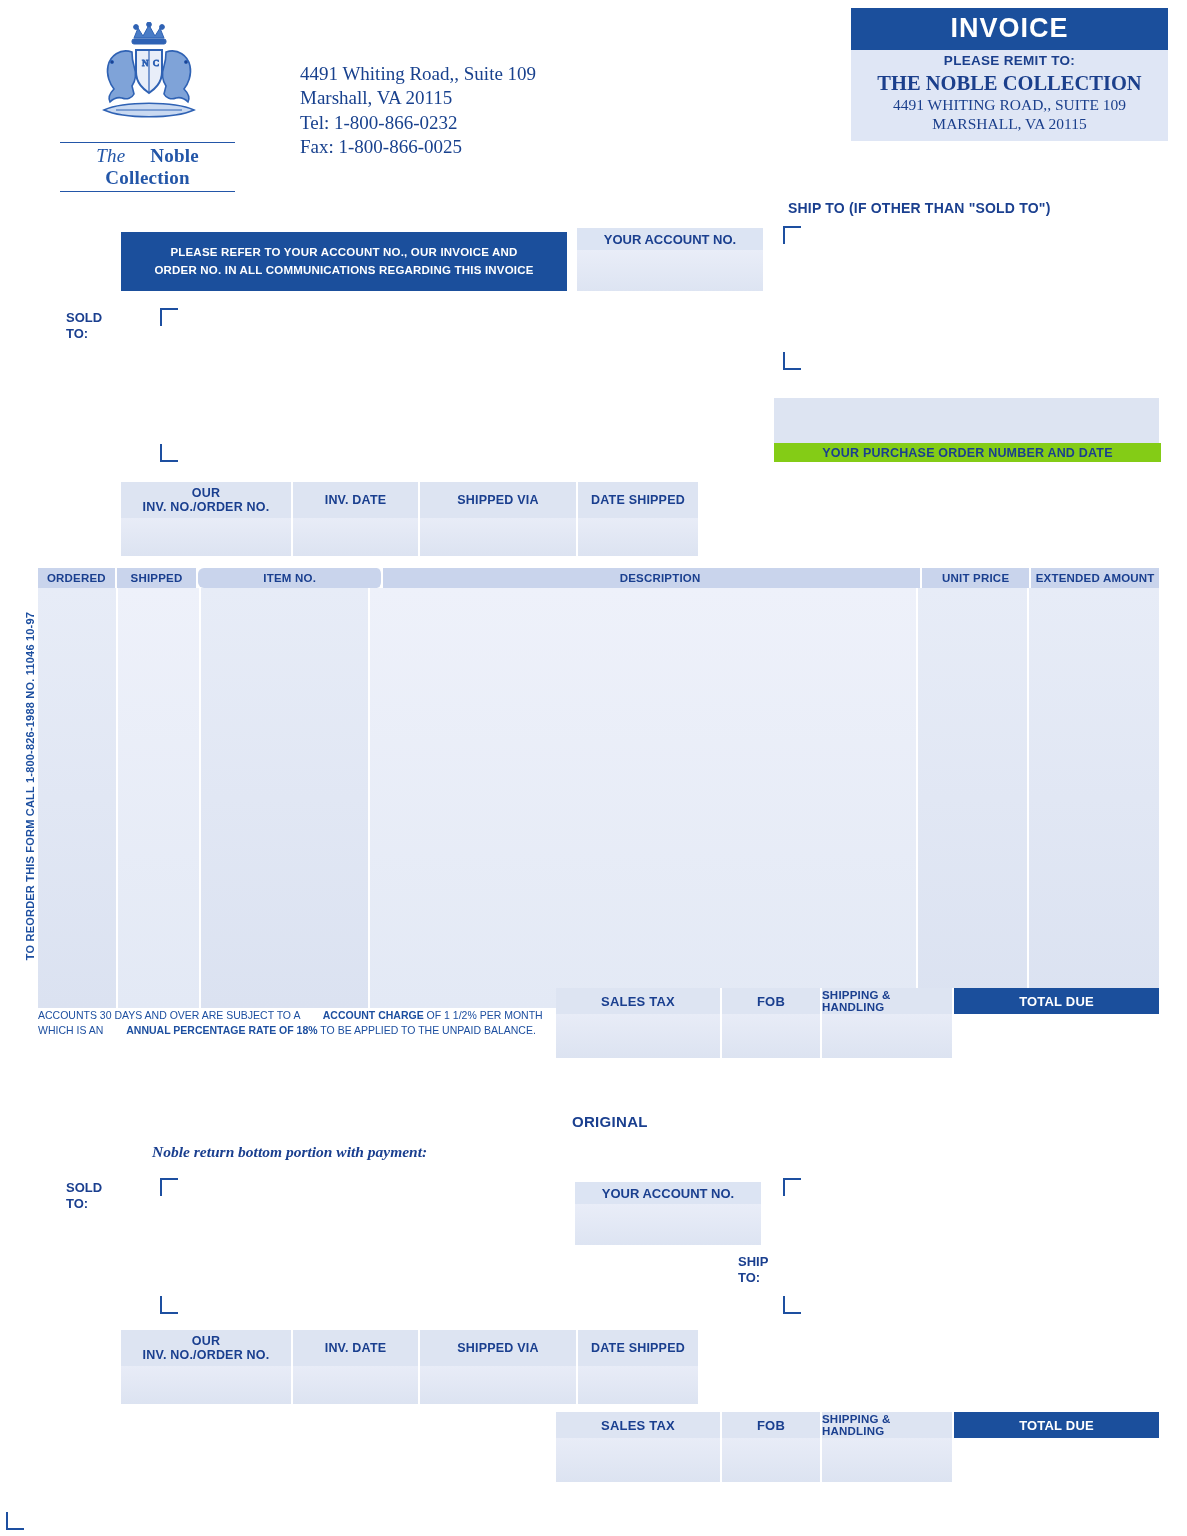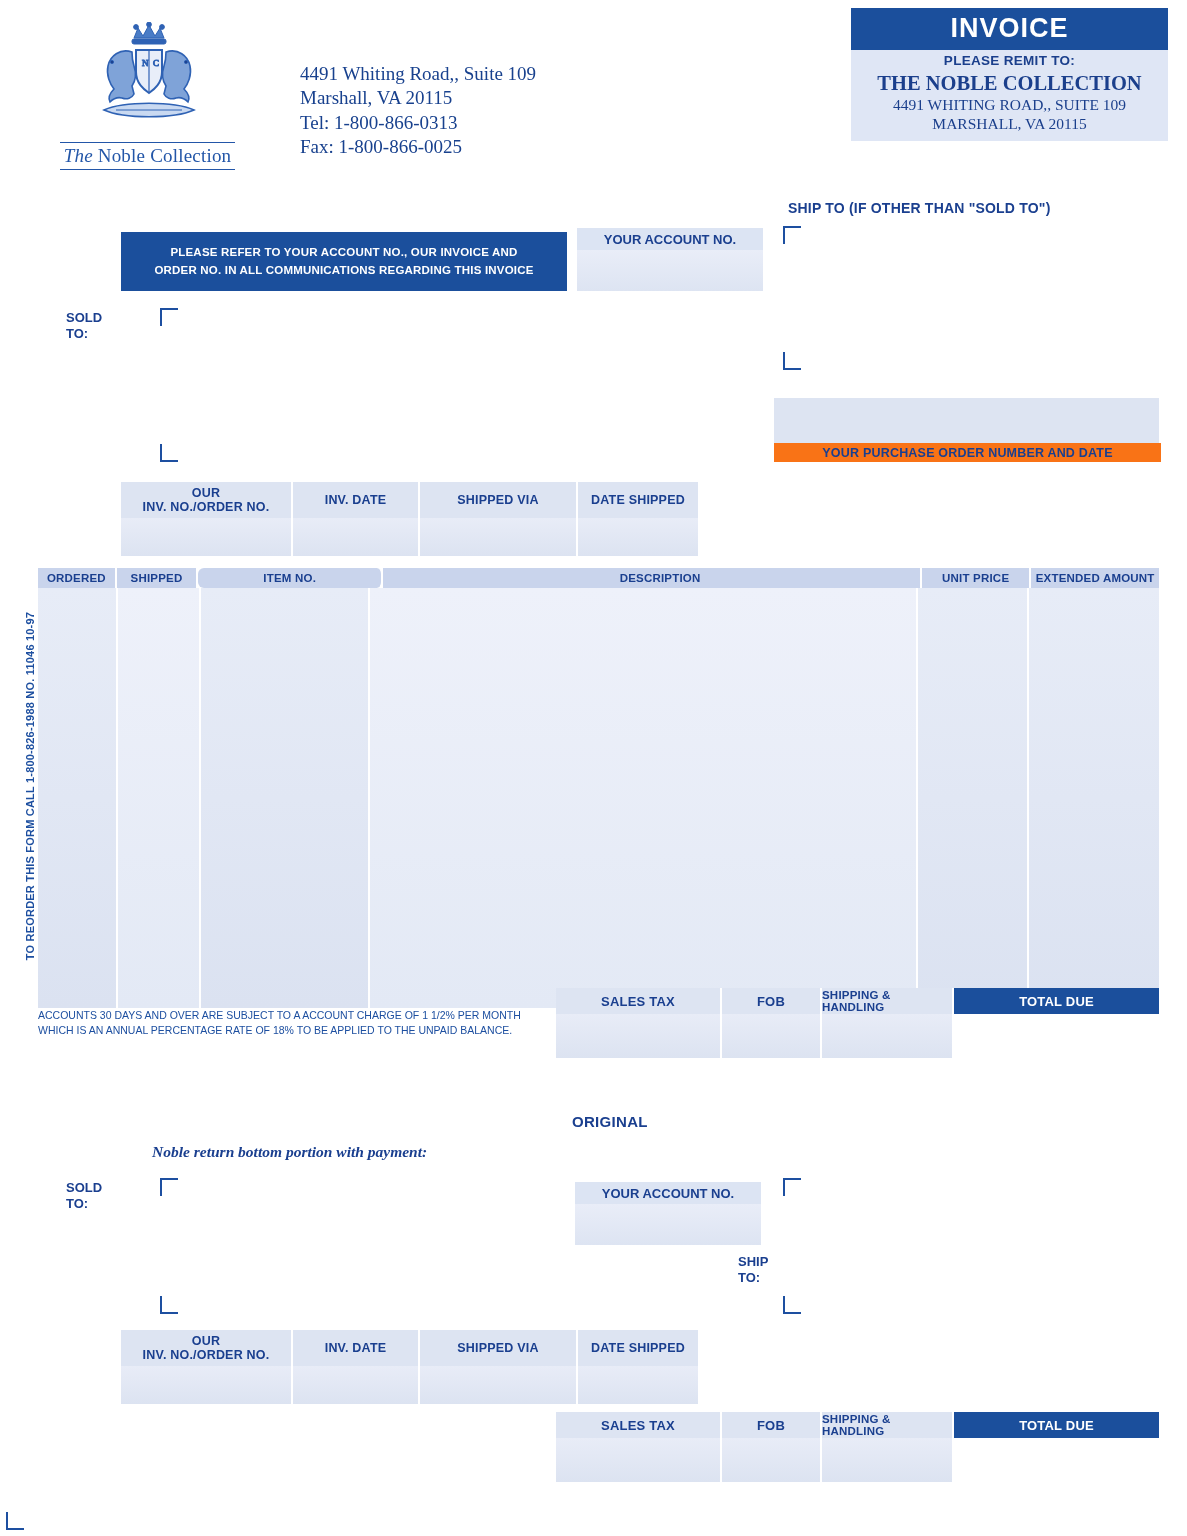--- a/index.html
+++ b/index.html
@@ -15,21 +15,21 @@
     color: #1a3f8f;
     overflow: hidden;
   }
   .page {
     position: relative;
     width: 1187px;
     height: 1536px;
   }
   
   .abs { position: absolute; }
-  .bold { font-weight: normal; }
+  .bold { font-weight: bold; margin-left: 20px; }
 
   
   #logo-block {
     left: 60px; top: 22px; width: 180px; height: 155px;
   }
   #logo-art { width: 150px; height: 112px; margin-left: 14px; }
   #logo-name {
     font-family: "Liberation Serif", serif;
     font-size: 19px;
     color: #2356a8;
@@ -125,21 +125,21 @@
     font-size: 13px; font-weight: bold; line-height: 1.25;
   }
 
   
   #po-block {
     left: 774px; top: 398px; width: 385px; height: 64px;
     background: #dde4f2;
   }
   #po-label {
     left: 774px; top: 443px; width: 387px; height: 19px;
-    background: #f97316;
+    background: #84cc16;
     font-size: 12.5px; font-weight: bold;
     display: flex; align-items: center; justify-content: center;
     letter-spacing: .2px;
   }
 
   
   #inv-grid {
     left: 121px; top: 482px; width: 1038px; height: 74px;
   }
   .igrid-head {
@@ -286,21 +286,21 @@
       </g>
     </svg>
     <div id="logo-name">
       <span class="it">The </span><span class="bold">Noble Collection</span>
     </div>
   </div>
 
   <div class="abs" id="company-address">
     <div>4491 Whiting Road,, Suite 109</div>
     <div>Marshall, VA 20115</div>
-    <div>Tel: 1-800-866-0313</div>
+    <div>Tel: 1-800-866-0232</div>
     <div>Fax: 1-800-866-0025</div>
   </div>
 
   <div class="abs" id="remit-box">
     <div id="invoice-bar">INVOICE</div>
     <div id="remit-body">
       <div class="remit-label">PLEASE REMIT TO:</div>
       <div class="remit-company">THE NOBLE COLLECTION</div>
       <div class="remit-line">4491 WHITING ROAD,, SUITE 109</div>
       <div class="remit-line">MARSHALL, VA 20115</div>

